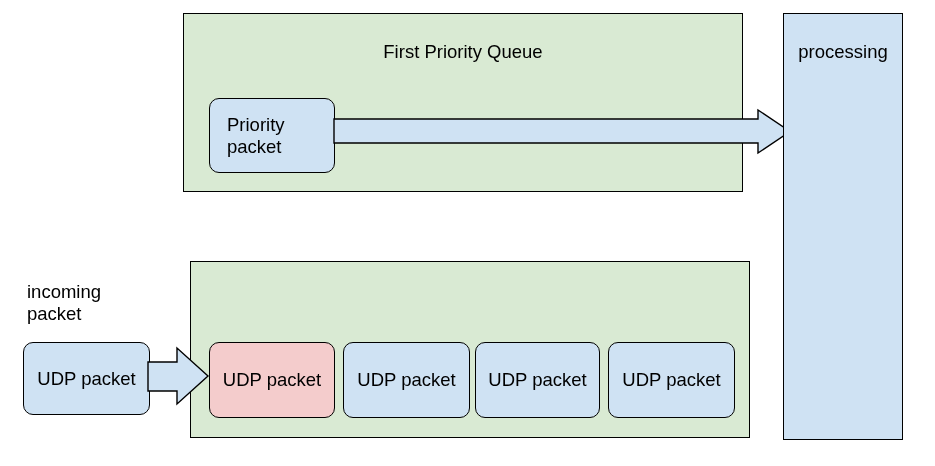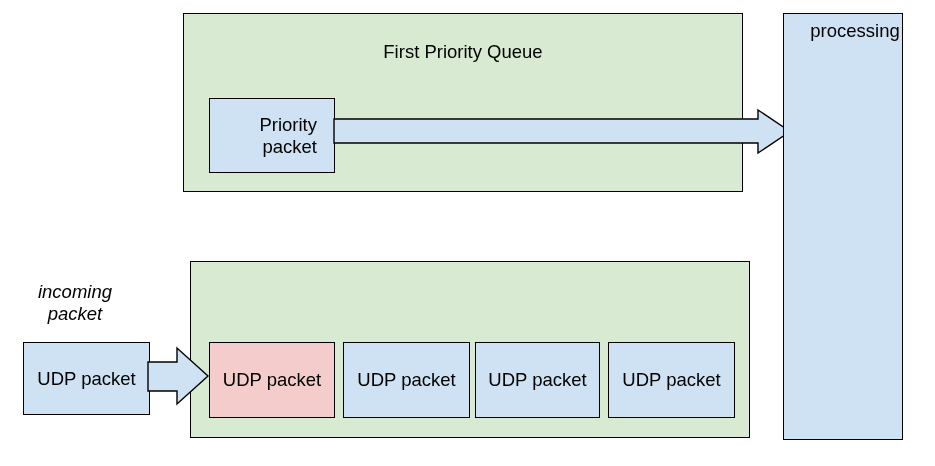--- a/index.html
+++ b/index.html
@@ -24,21 +24,22 @@
     box-sizing: border-box;
   }
   .queue {
     background: #d9ead3;
   }
   .packet {
     background: #cfe2f3;
     display: flex;
     align-items: center;
     justify-content: center;
-    text-align: right;
+    text-align: left;
+    border-radius: 10px;
   }
   .packet.highlight {
     background: #f4cccc;
   }
   .queue-title {
     position: absolute;
     left: 0;
     width: 100%;
     text-align: center;
   }
@@ -52,39 +53,37 @@
     left: 25px; top: 84px;
     width: 126px; height: 75px;
   }
   .priority-packet .lbl { width: 90px; }
   
   .processing {
     left: 783px; top: 13px;
     width: 120px; height: 427px;
     background: #cfe2f3;
   }
-  .processing .queue-title { top: 6px; padding-left: 12px; }
+  .processing .queue-title { top: 27px; }
   
   .udpq {
     left: 190px; top: 261px;
     width: 560px; height: 177px;
   }
   .udpq .queue-title { top: 19px; }
   .udpq .packet { top: 80px; height: 76px; }
   .udpq .p1 { left: 18px;  width: 126px; }
   .udpq .p2 { left: 152px; width: 127px; }
   .udpq .p3 { left: 284px; width: 125px; }
   .udpq .p4 { left: 417px; width: 127px; }
   
   .incoming-caption {
     position: absolute;
-    left: 15px; top: 281px;
+    left: 27px; top: 281px;
     width: 120px;
-    text-align: center;
-    font-style: italic;
   }
   .incoming-packet {
     left: 23px; top: 342px;
     width: 127px; height: 73px;
   }
   
   .arrow-svg {
     position: absolute;
     overflow: visible;
   }

